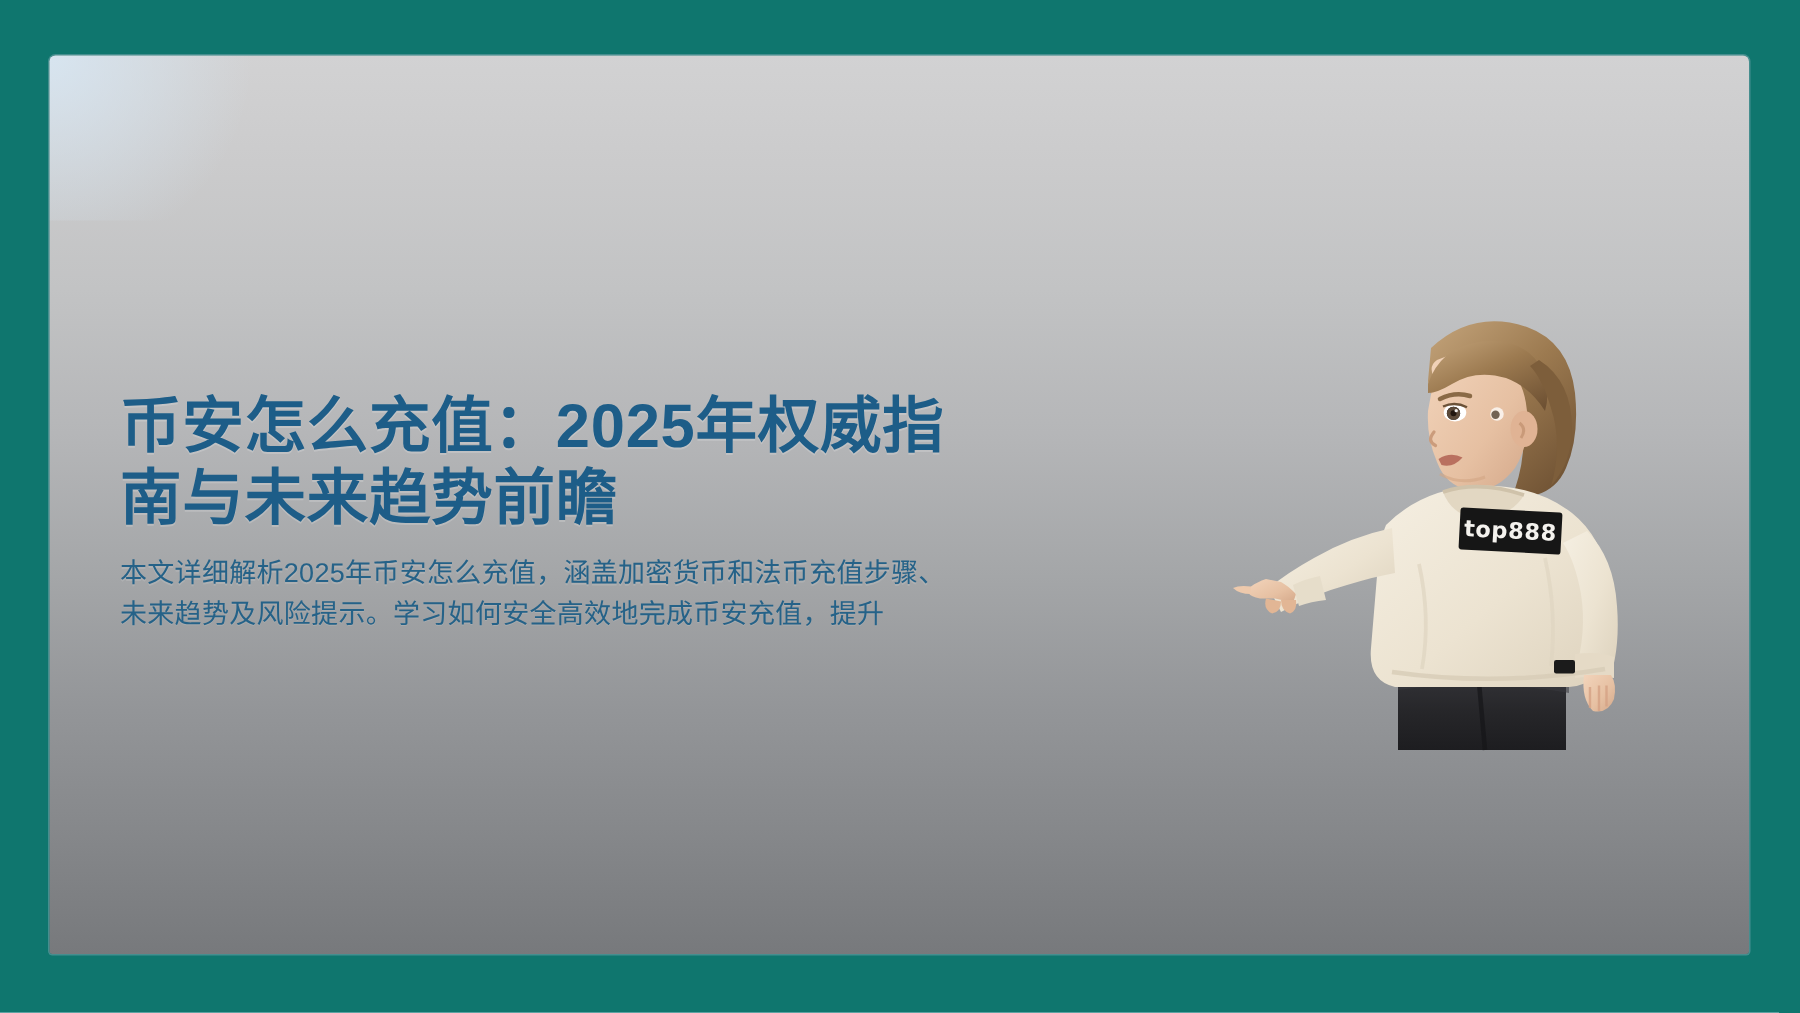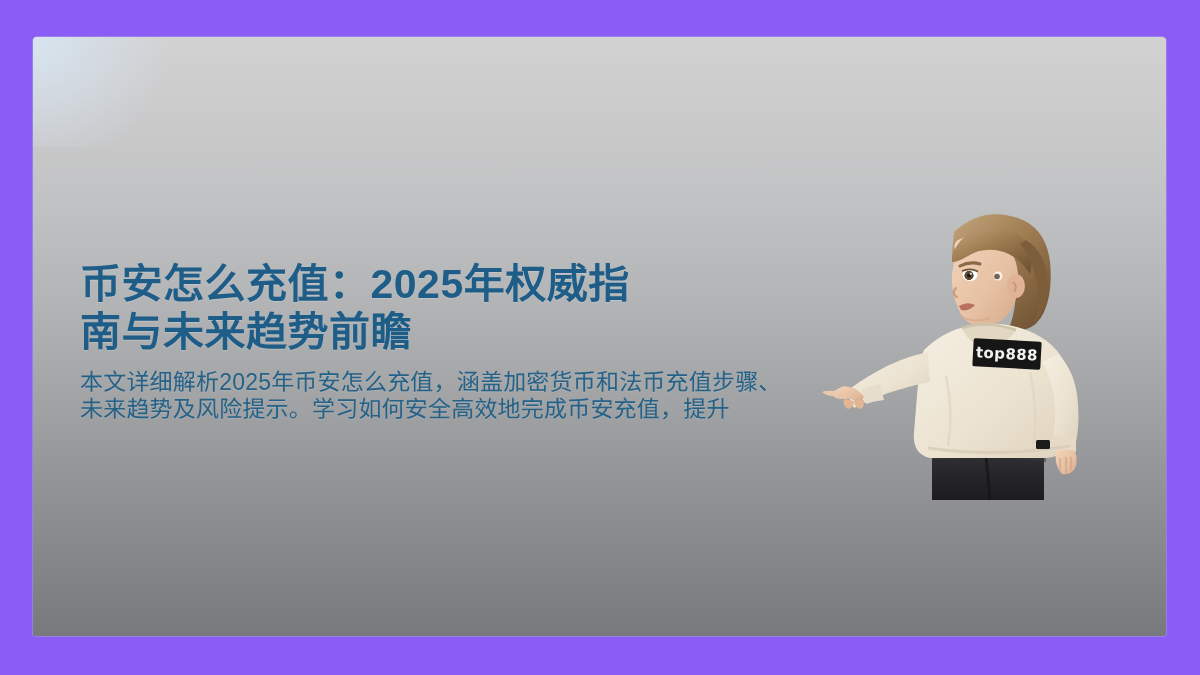--- a/index.html
+++ b/index.html
@@ -14,21 +14,21 @@
     background: #e1effc;
     font-family: "Liberation Sans", "DejaVu Sans", sans-serif;
     -webkit-font-smoothing: antialiased;
   }
 
   
   .slide-frame {
     position: relative;
     width: 1200px;
     height: 675px;
-    background: #8b5cf6;
+    background: #0f766e;
     box-sizing: border-box;
   }
 
   
   .banner-card {
     position: absolute;
     left: 33px;
     top: 37px;
     width: 1133px;
     height: 599px;
@@ -69,21 +69,21 @@
     font-size: 41px;
     line-height: 48px;
     font-weight: 700;
     letter-spacing: 0.5px;
     text-shadow: 0 1px 0 rgba(255,255,255,0.18);
     white-space: pre-line;
   }
   .subhead {
     margin: 13px 0 0 0;
     color: #256288;
-    font-size: 23px;
+    font-size: 18px;
     line-height: 26.5px;
     font-weight: 500;
     letter-spacing: 0.2px;
     white-space: pre-line;
     text-shadow: 0 1px 0 rgba(255,255,255,0.12);
   }
 
   
   .photo-subject {
     position: absolute;

